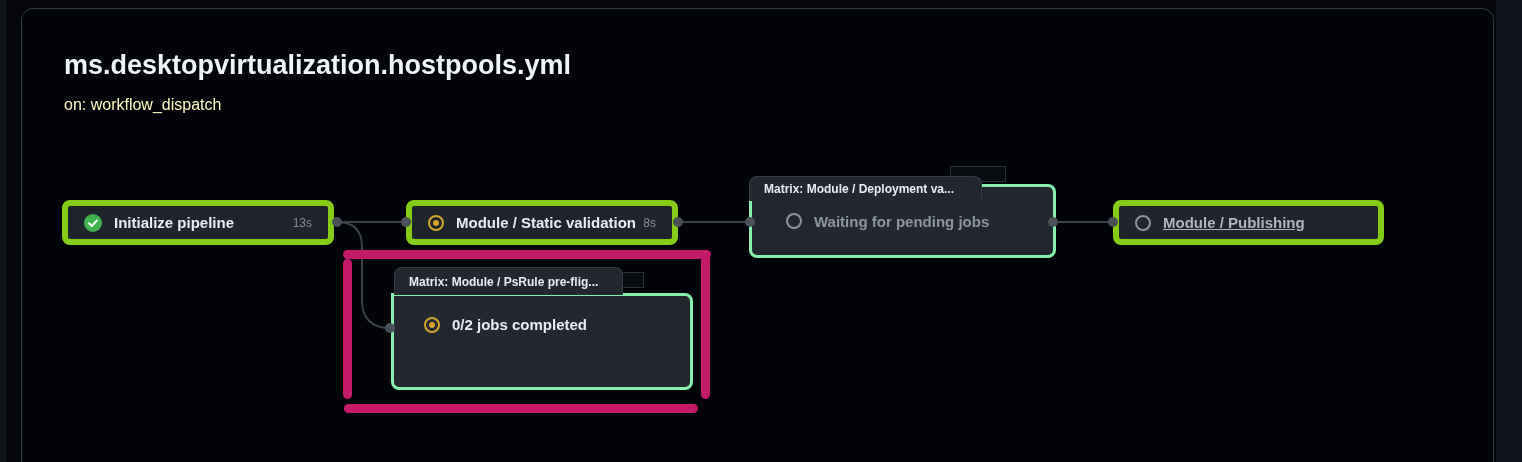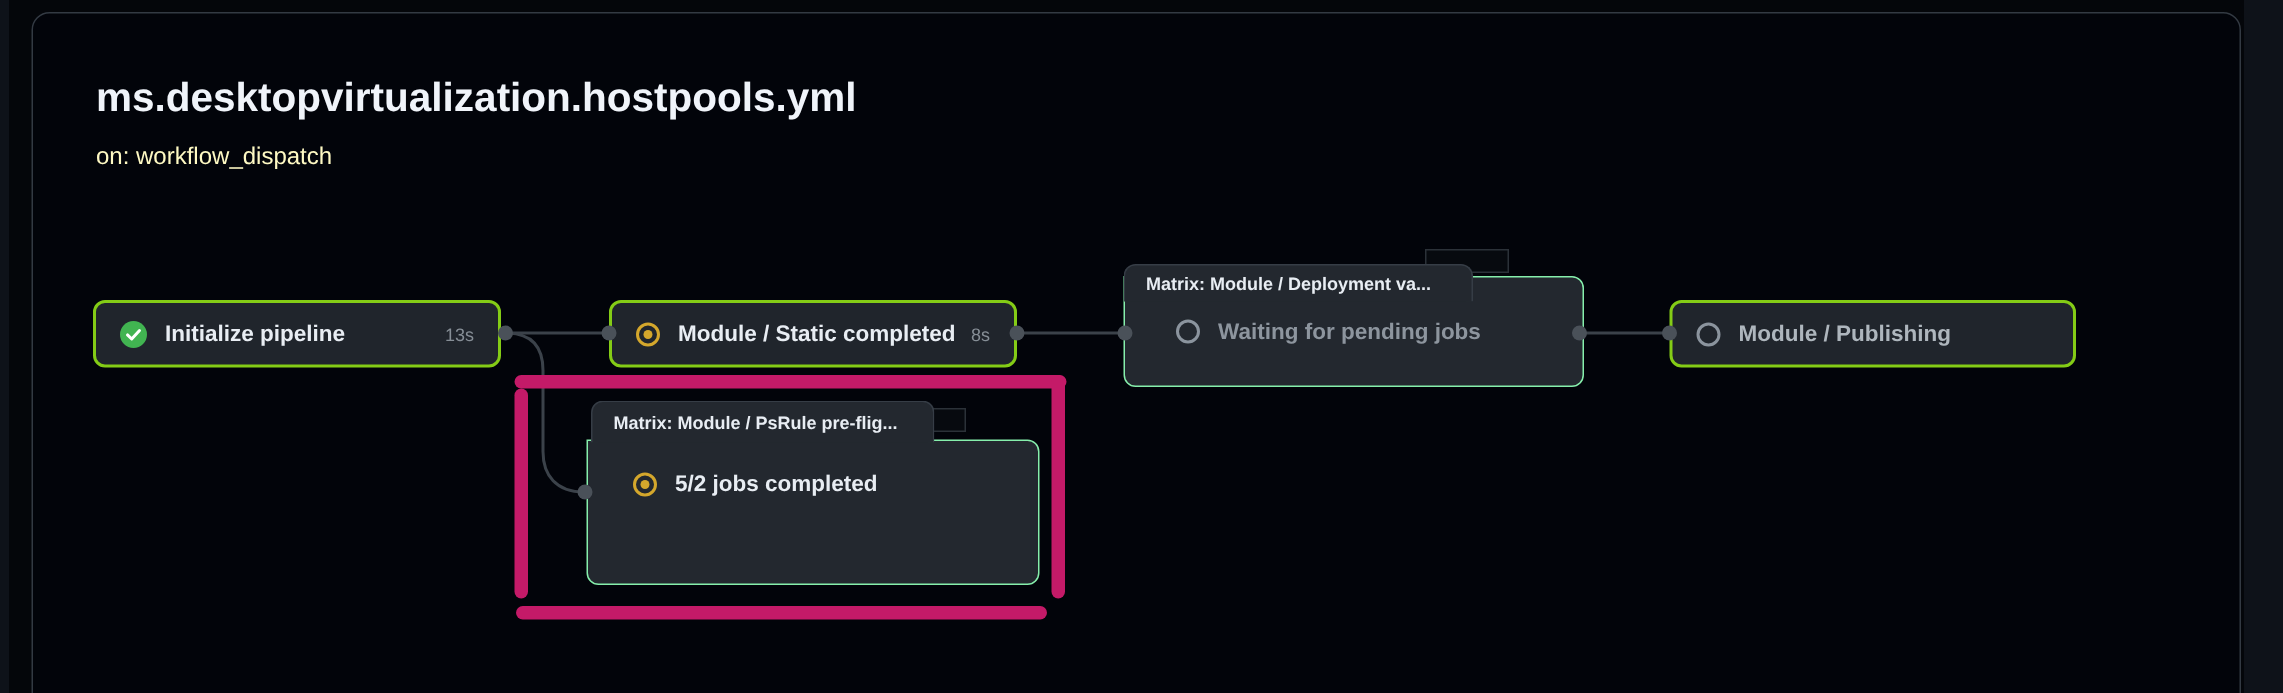--- a/index.html
+++ b/index.html
@@ -10,38 +10,38 @@
 
   .backing { position:absolute; left:6px; top:0; width:1490px; height:462px; background:#04060a; }
 
   .graph-card { position:absolute; left:21px; top:8px; width:1473px; height:480px;
     background:#02040a; border:1px solid #333a43; border-radius:12px; }
 
   .wf-title { position:absolute; left:64px; top:50px; font-size:27px; font-weight:bold; color:#f0f4fa; }
   .wf-trigger { position:absolute; left:64px; top:96px; font-size:16px; color:#fef9c3; }
 
   
-  .job-node { position:absolute; height:45px; background:#20252c; border:2px solid #84cc16;
+  .job-node { position:absolute; height:45px; background:#20252c; border:6px solid #84cc16;
     border-radius:8px; display:flex; align-items:center; padding:0 16px; z-index:3; cursor:pointer; }
   .job-label { font-size:15px; font-weight:600; color:#e8edf3; margin-left:12px; white-space:nowrap; }
-  .job-label.dim { color:#aeb6bd; }
+  .job-label.dim { color:#aeb6bd;text-decoration:underline; }
   .job-duration { margin-left:auto; font-size:12px; color:#868e96; }
 
   
   .icon-progress { width:16px; height:16px; border:2px solid #d4a72c; border-radius:50%;
     display:flex; align-items:center; justify-content:center; flex:0 0 auto; }
   .icon-progress .dot { width:6px; height:6px; background:#d4a72c; border-radius:50%; }
   .icon-pending { width:16px; height:16px; border:2px solid #8b949e; border-radius:50%; flex:0 0 auto; }
 
   
   .matrix-peek { position:absolute; border:1px solid #2b3138; background:#070a0f; z-index:2; }
   .matrix-tab { position:absolute; background:#23282f; border:1px solid #363d46; border-bottom:none;
     border-radius:8px 8px 0 0; display:flex; align-items:center; padding:0 14px; z-index:4; cursor:pointer; }
   .matrix-tab-label { font-size:12px; font-weight:bold; color:#e8edf3; white-space:nowrap; overflow:hidden; }
-  .matrix-body { position:absolute; background:#23282f; border:1px solid #86efac;
+  .matrix-body { position:absolute; background:#23282f; border:3px solid #86efac;
     border-radius:0 8px 8px 8px; z-index:3; cursor:pointer; }
   .matrix-row { display:flex; align-items:center; }
   .matrix-message { font-size:15px; font-weight:600; color:#8d959e; margin-left:12px; white-space:nowrap; }
   .matrix-message.bright { color:#e8edf3; }
   .show-all-jobs { font-size:12px; color:#79828c; cursor:pointer; }
 
   
   .connector-layer { position:absolute; left:0; top:0; width:1522px; height:462px; z-index:5; pointer-events:none; }
 
   
@@ -81,21 +81,21 @@
       <path d="M5 9.3 L7.8 12 L13 6.4" stroke="#ffffff" stroke-width="2" fill="none" stroke-linecap="round" stroke-linejoin="round"></path>
     </svg>
     <span class="job-label">Initialize pipeline</span>
     <span class="job-duration">13s</span>
   </div>
 
   <div class="job-node" style="left:406px; top:200px; width:272px;">
     <span class="icon-progress">
         <span class="dot"></span>
       </span>
-    <span class="job-label">Module / Static completed</span>
+    <span class="job-label">Module / Static validation</span>
     <span class="job-duration">8s</span>
   </div>
 
   <div class="matrix-peek" style="left:950px; top:166px; width:56px; height:16px;"></div>
   <div class="matrix-tab" style="left:749px; top:176px; width:233px; height:25px;">
     <span class="matrix-tab-label">Matrix: Module / Deployment va...</span>
   </div>
   <div class="matrix-body" style="left:749px; top:184px; width:307px; height:74px; padding:0 0 0 34px; display:flex; align-items:center;">
     <div class="matrix-row">
       <span class="icon-pending"></span>
@@ -105,21 +105,21 @@
 
   <div class="matrix-peek" style="left:590px; top:272px; width:54px; height:16px;"></div>
   <div class="matrix-tab" style="left:394px; top:267px; width:229px; height:28px;">
     <span class="matrix-tab-label">Matrix: Module / PsRule pre-flig...</span>
   </div>
   <div class="matrix-body" style="left:391px; top:293px; width:302px; height:97px; padding:20px 0 0 30px;">
     <div class="matrix-row">
       <span class="icon-progress">
           <span class="dot"></span>
         </span>
-      <span class="matrix-message bright">5/2 jobs completed</span>
+      <span class="matrix-message bright">0/2 jobs completed</span>
     </div>
   </div>
 
   <div class="job-node" style="left:1113px; top:200px; width:271px;">
     <span class="icon-pending"></span>
     <span class="job-label dim">Module / Publishing</span>
   </div>
 
   <div class="ann ann-top"></div>
   <div class="ann ann-right"></div>

